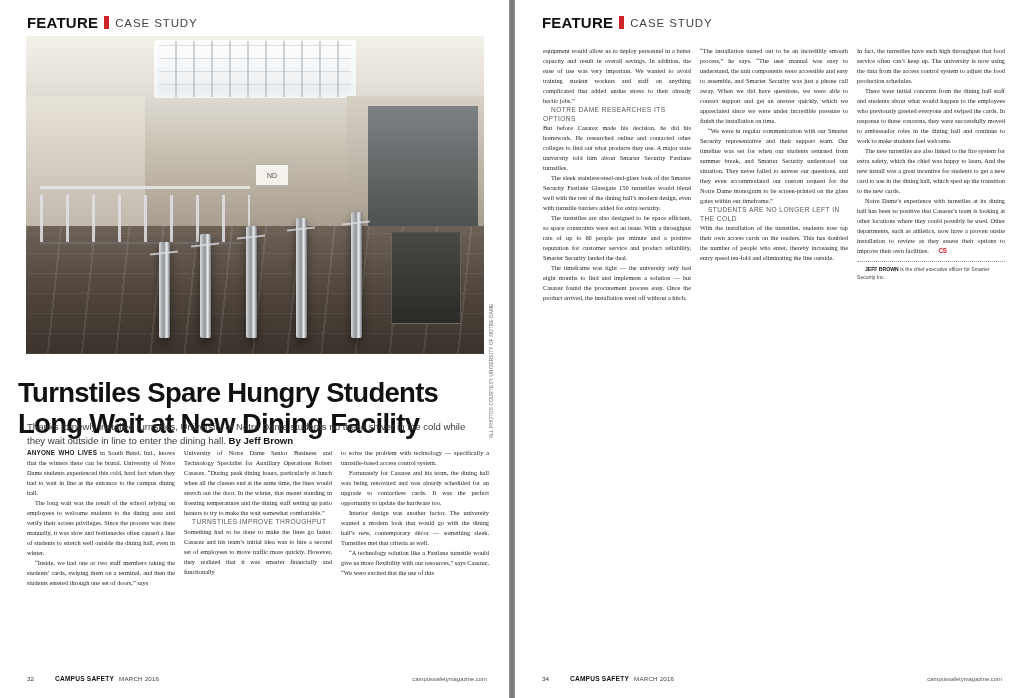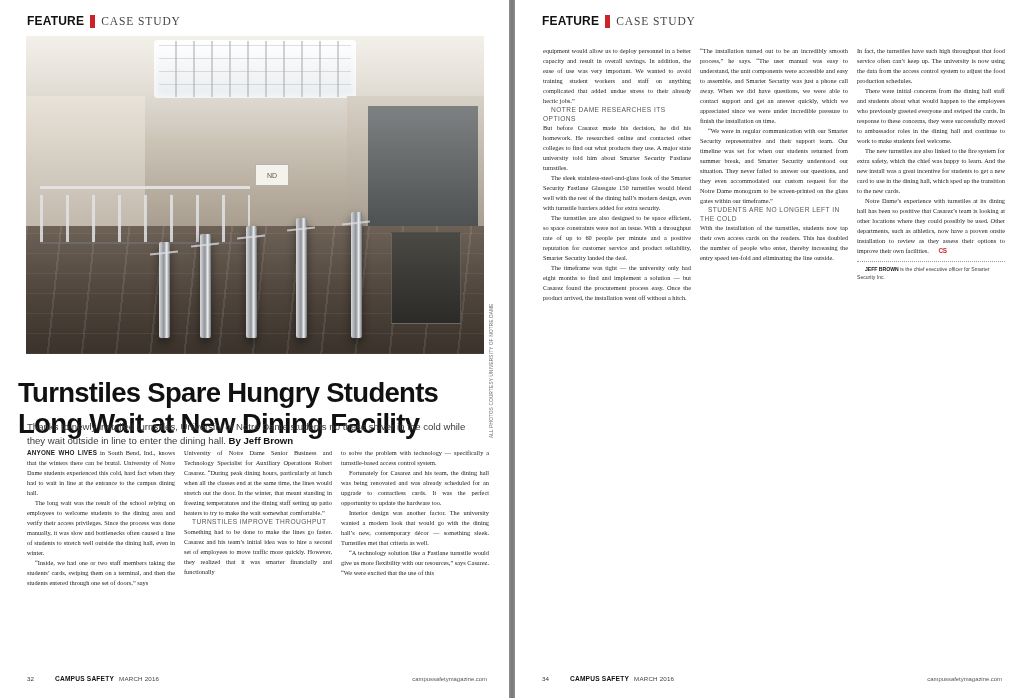--- a/index.html
+++ b/index.html
@@ -32,36 +32,35 @@
     position: absolute;
     top: 14px;
     left: 27px;
     display: flex;
     align-items: center;
     gap: 6px;
     white-space: nowrap;
   }
   .eyebrow .feature {
     font-weight: bold;
-    font-size: 12px;
+    font-size: 15px;
     letter-spacing: 0.2px;
     color: #111;
     font-family: "Liberation Sans", sans-serif;
   }
   .eyebrow .bar {
     display: inline-block;
     width: 5px; height: 13px;
     background: #cf2128;
   }
   .eyebrow .cs {
     font-size: 11.5px;
     letter-spacing: 0.9px;
     color: #444;
     font-weight: 400;
-    font-family: Liberation Serif, serif;
   }
 
   
   .hero {
     position: absolute;
     top: 36px; left: 26px;
     width: 458px; height: 318px;
     overflow: hidden;
     background: #59524a;
   }

